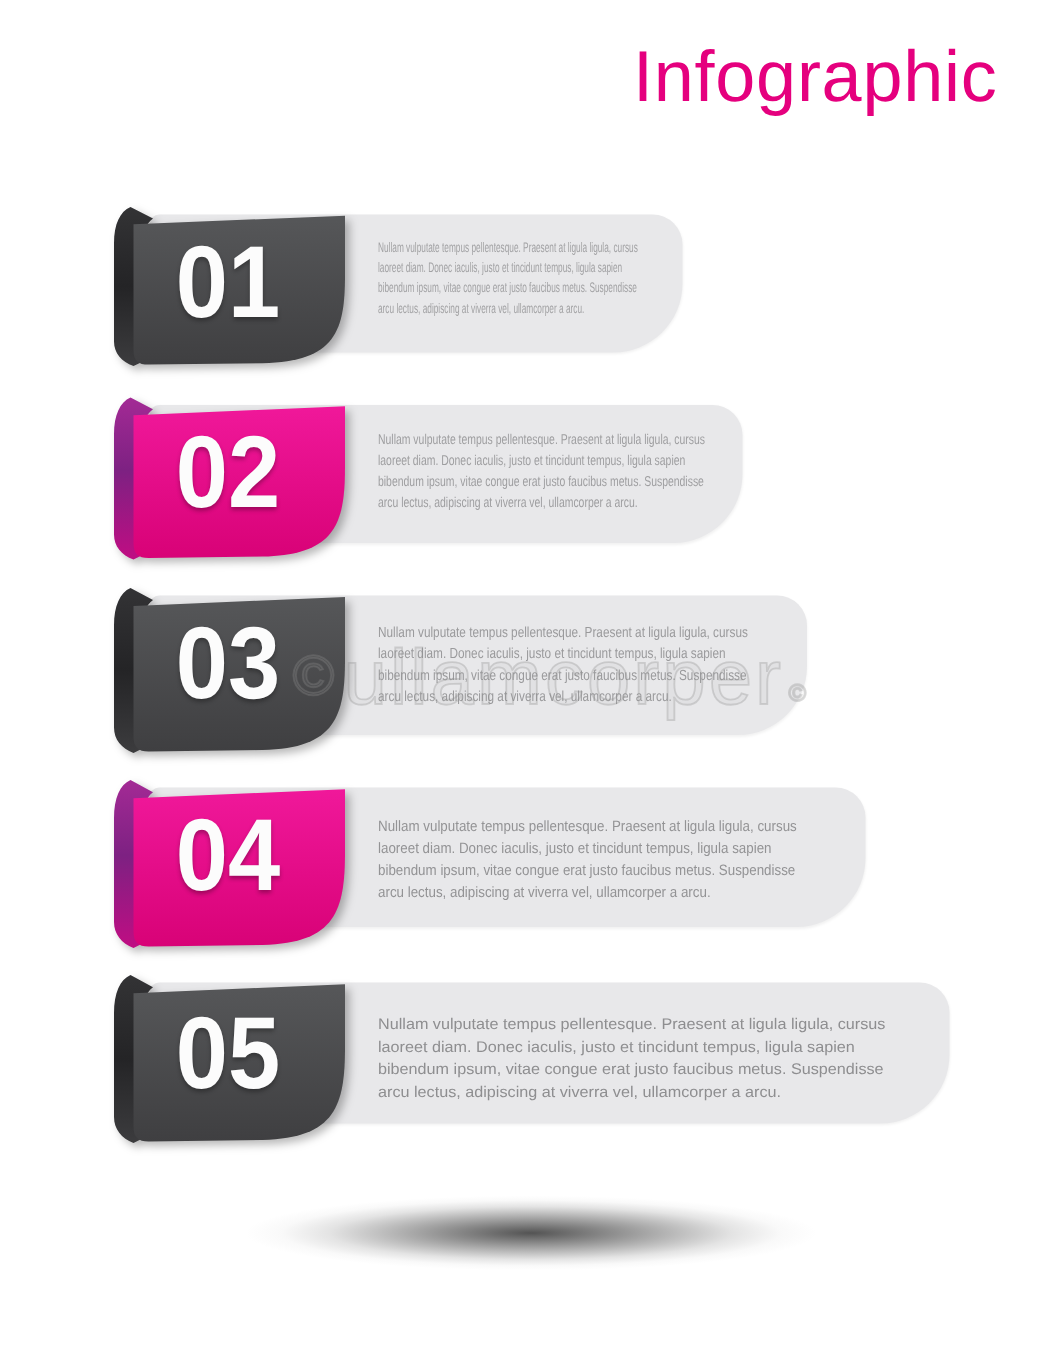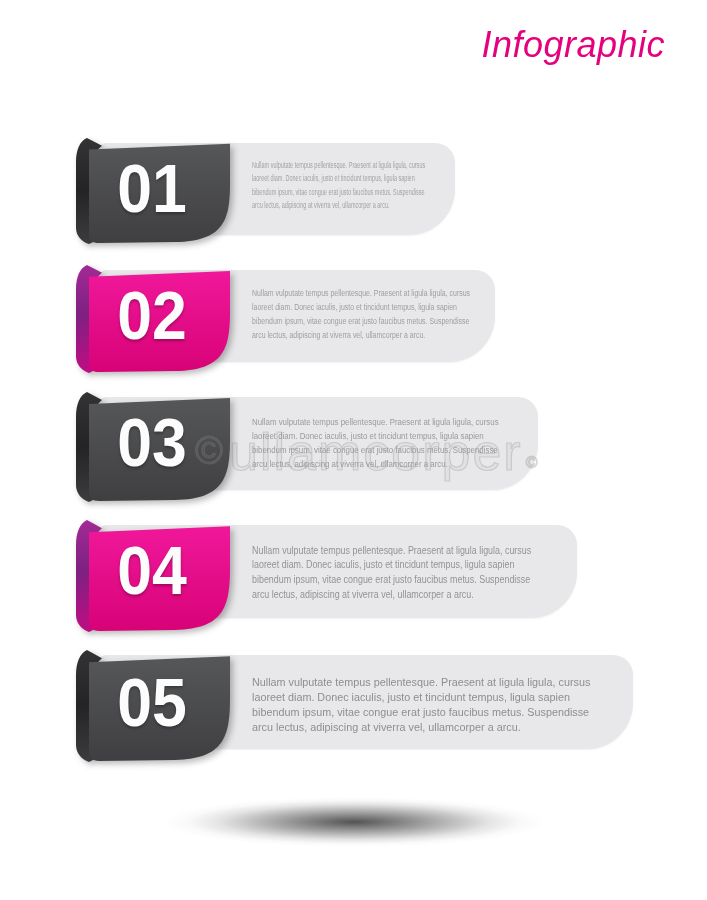--- a/index.html
+++ b/index.html
@@ -4,21 +4,21 @@
 <style>
   html,body { margin:0; padding:0; background:#ffffff; }
   .stage {
     position:relative; width:707px; height:900px; overflow:hidden;
     background:#ffffff; font-family:"Liberation Sans", sans-serif;
   }
 
   
   .title {
     position:absolute; top:24px; right:42px;
-    font-size:36px; font-style:italic; font-weight:400;
+    font-size:48px; font-weight:400;
     color:#e5007e; letter-spacing:0.5px; white-space:nowrap;
   }
 
   
   .watermark {
     position:absolute; left:195px; top:422px; width:340px; z-index:60;
     text-align:center; white-space:nowrap; pointer-events:none;
     color:rgba(170,170,170,0.10);
     -webkit-text-stroke:1.2px rgba(140,140,140,0.30);
     font-size:52px; letter-spacing:2px;

